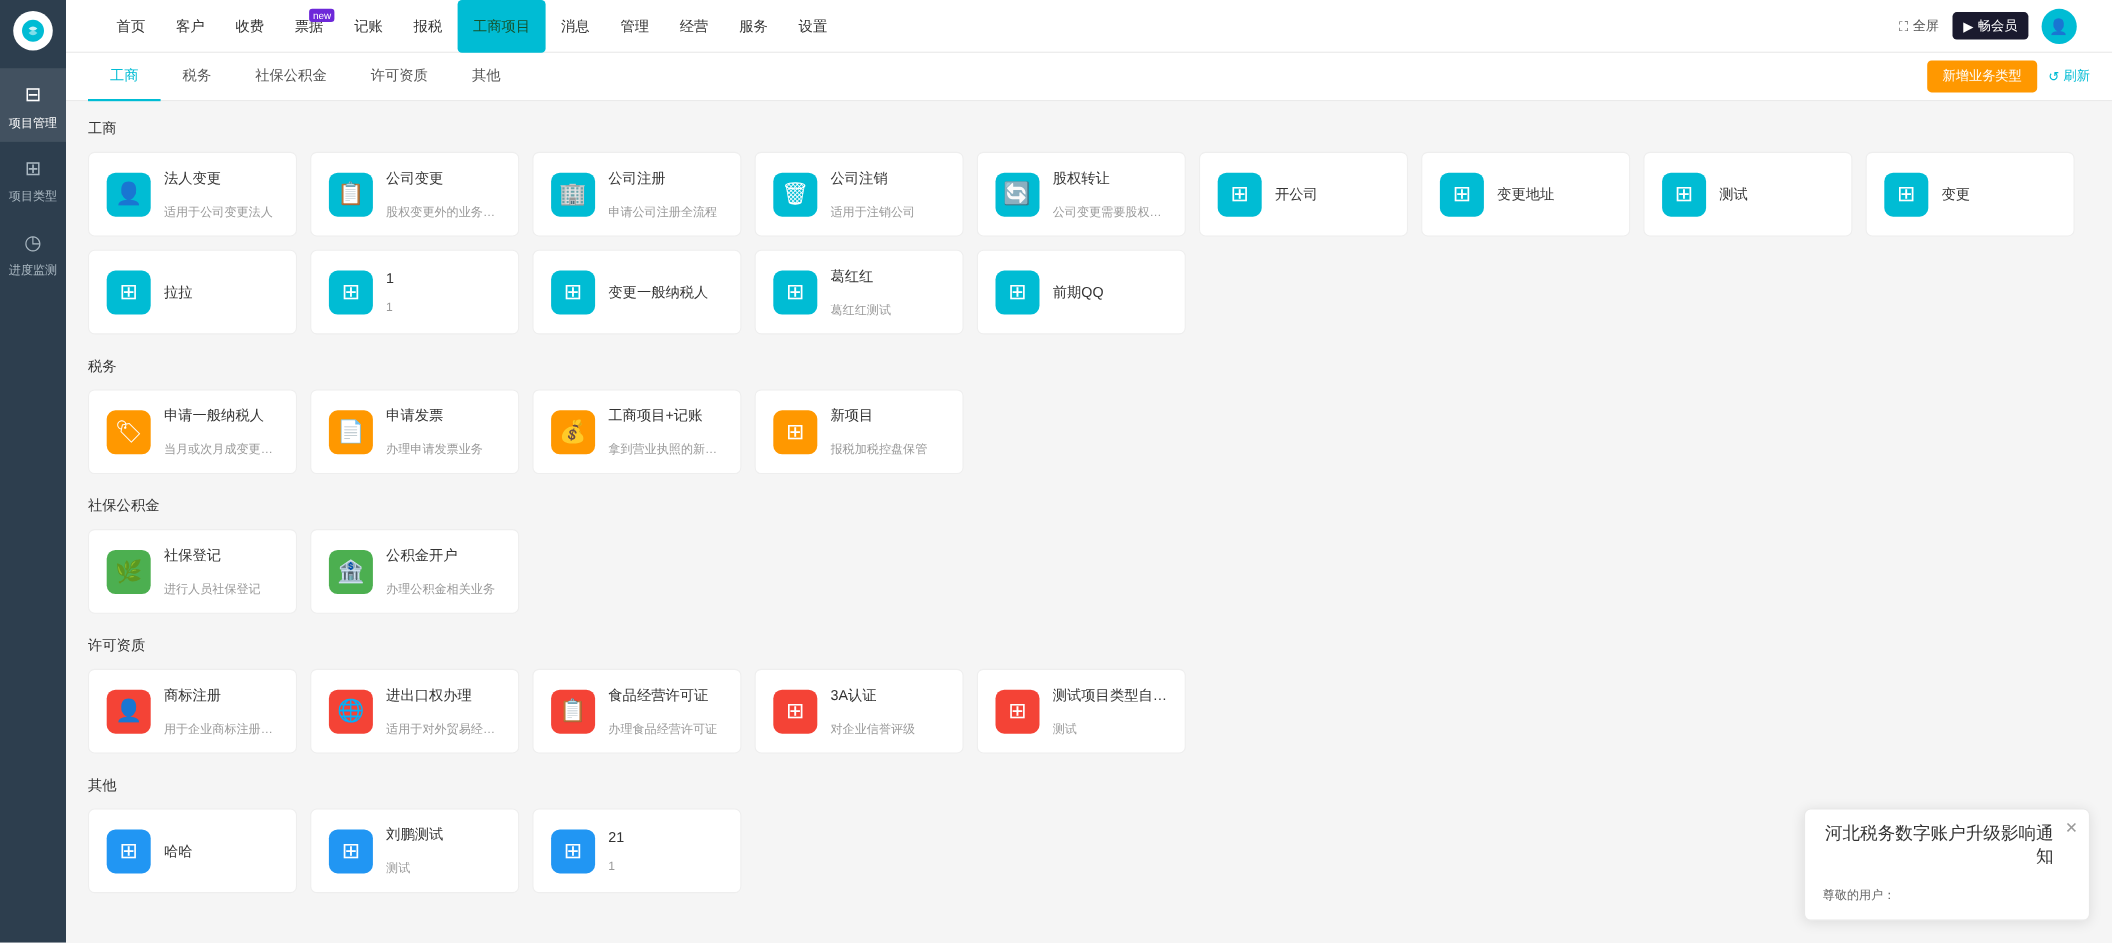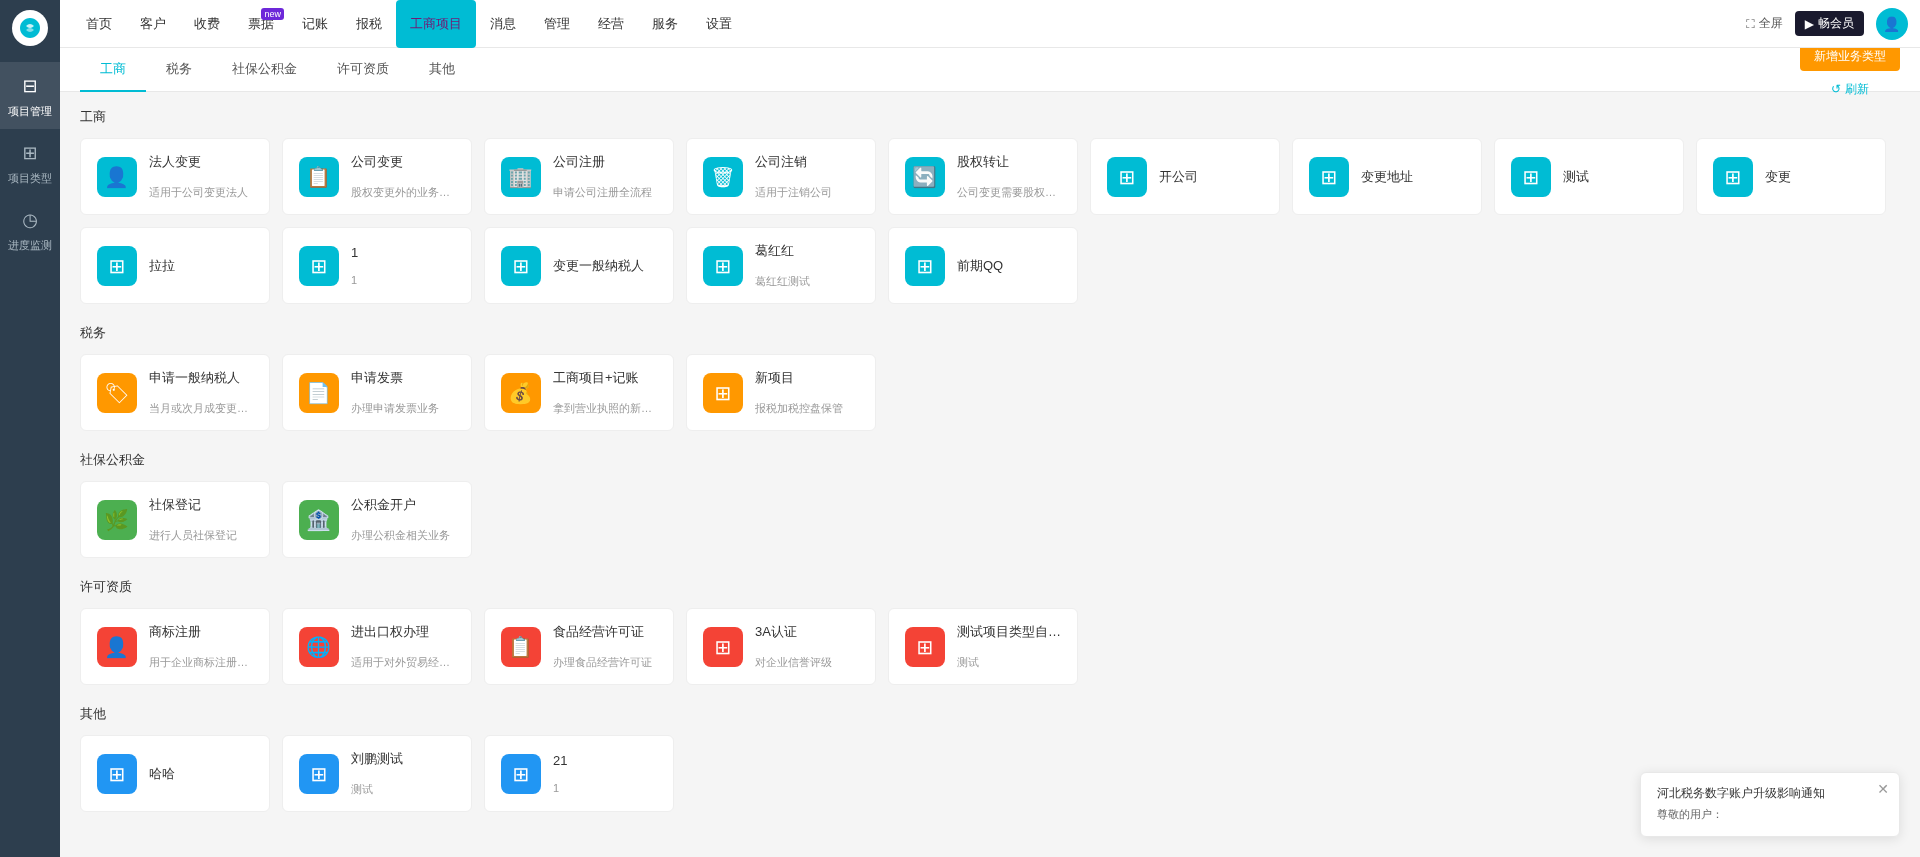--- a/index.html
+++ b/index.html
@@ -49,37 +49,37 @@
       flex-direction: column;
       overflow: hidden;
     }
 
     
     .topnav {
       height: 48px;
       background: #fff;
       display: flex;
       align-items: center;
-      padding: 0 12px;
+      padding: 0 32px;
       border-bottom: 1px solid #e8e8e8;
       flex-shrink: 0;
     }
     .topnav-item {
       padding: 0 14px;
       height: 48px;
       display: flex;
       align-items: center;
       cursor: pointer;
       color: #333;
       font-size: 13px;
       position: relative;
     }
     .topnav-item.active {
       background: #00bcd4;
-      color: #701a75;
+      color: #14532d;
       border-radius: 4px;
     }
     .badge-new {
       position: absolute;
       top: 8px;
       right: 4px;
       background: #6d28d9;
       color: #fff;
       font-size: 9px;
       padding: 1px 3px;
@@ -145,21 +145,20 @@
     }
     .tab-item.active {
       color: #00bcd4;
       border-bottom: 2px solid #00bcd4;
     }
     .tabs-right {
       margin-left: auto;
       display: flex;
       align-items: center;
       gap: 10px;
-      flex-direction: column;
     }
     .add-btn {
       background: #ff9800;
       color: #fff;
       padding: 6px 14px;
       border-radius: 4px;
       cursor: pointer;
       font-size: 12px;
     }
     .refresh-btn {
@@ -251,23 +250,24 @@
     }
     .notification-close {
       position: absolute;
       top: 8px; right: 10px;
       cursor: pointer;
       color: #999;
       font-size: 14px;
     }
     .notification-title {
       color: #333;
-      font-size: 12px;
-      margin-bottom: 4px;
+      font-size: 16px;
+      margin-bottom: 16px;
       padding-right: 16px;
+      text-align: right;
     }
     .notification-body {
       color: #666;
       font-size: 11px;
       line-height: 1.6;
     }
   </style>
 </head>
 <body>
 

